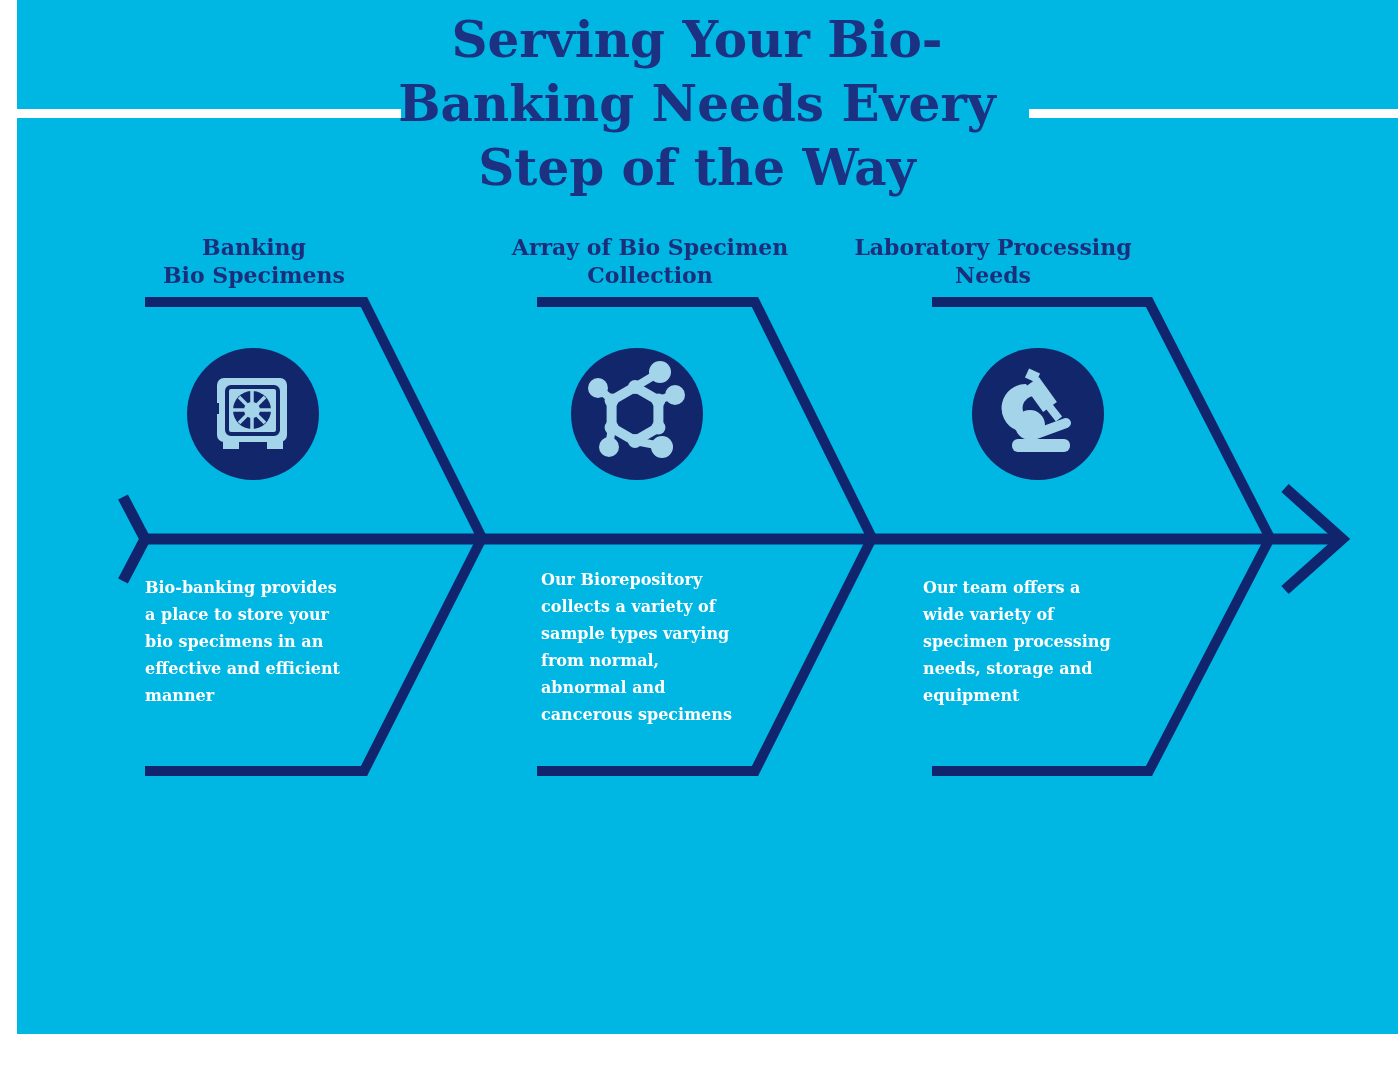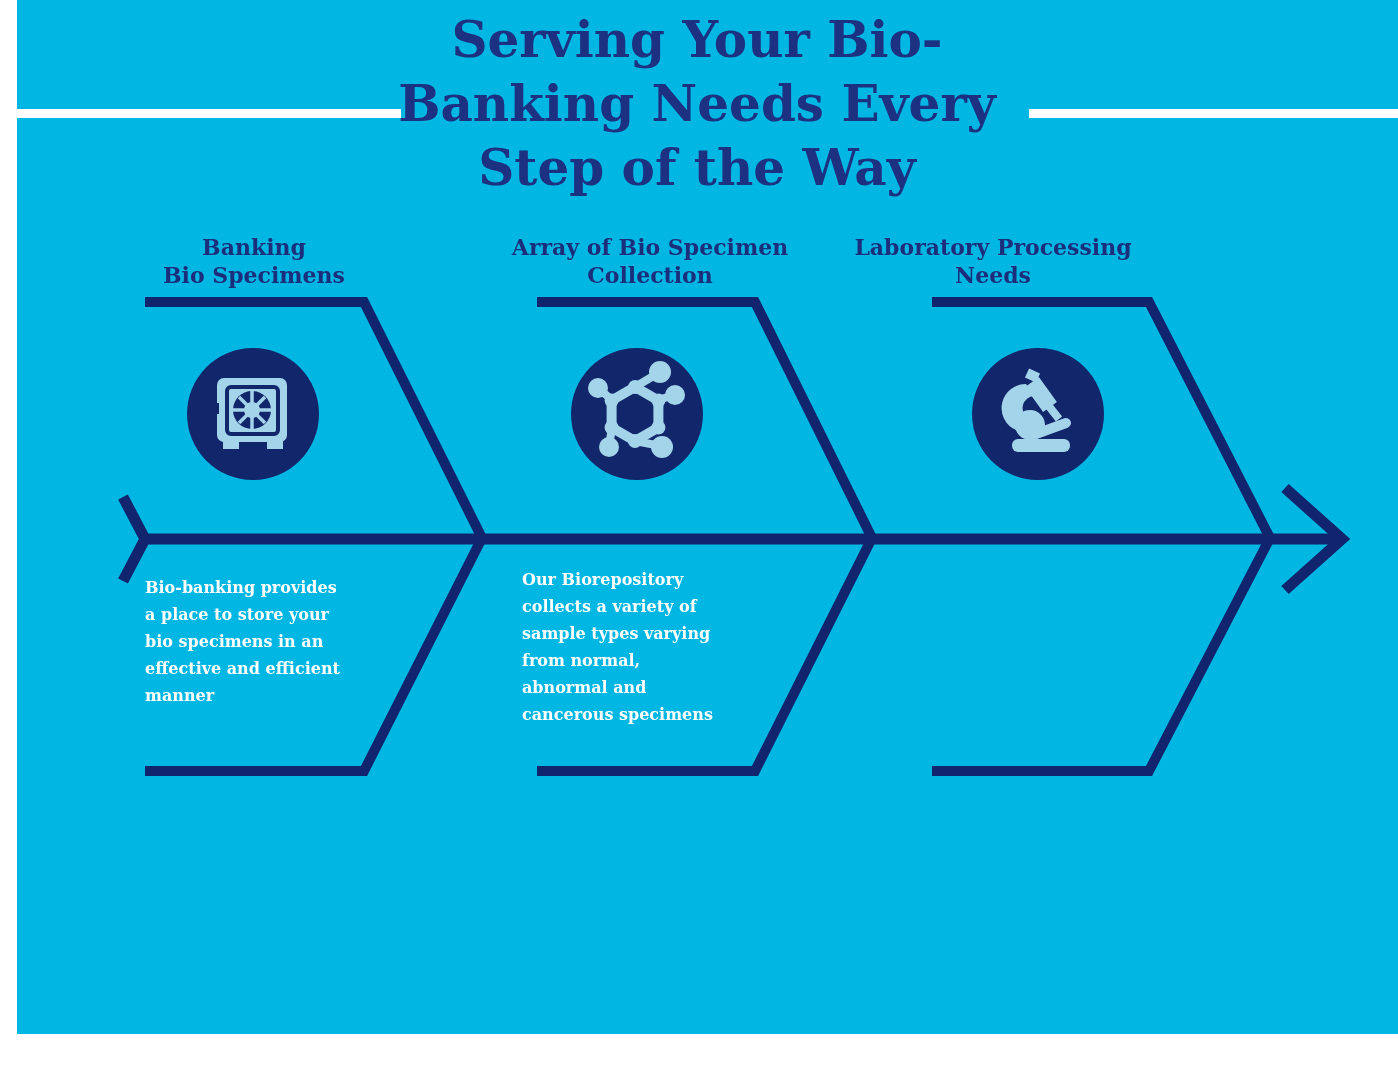--- a/index.html
+++ b/index.html
@@ -123,20 +123,25 @@
   <div class="step-header" style="left:433px">Array of Bio Specimen
 Collection</div>
   <div class="step-header" style="left:776px">Laboratory Processing
 Needs</div>
 
   <div class="step-body" style="left:128px;top:574px">Bio-banking provides
 a place to store your
 bio specimens in an
 effective and efficient
 manner</div>
-  <div class="step-body" style="left:505px;top:566px">Our Biorepository
+  <div class="step-body" style="left:524px;top:566px">Our Biorepository
 collects a variety of
 sample types varying
 from normal,
 abnormal and
 cancerous specimens</div>
+  <div class="step-body" style="left:906px;top:574px">Our team offers a
+wide variety of
+specimen processing
+needs, storage and
+equipment</div>
 
 </div>
 
 </body></html>

